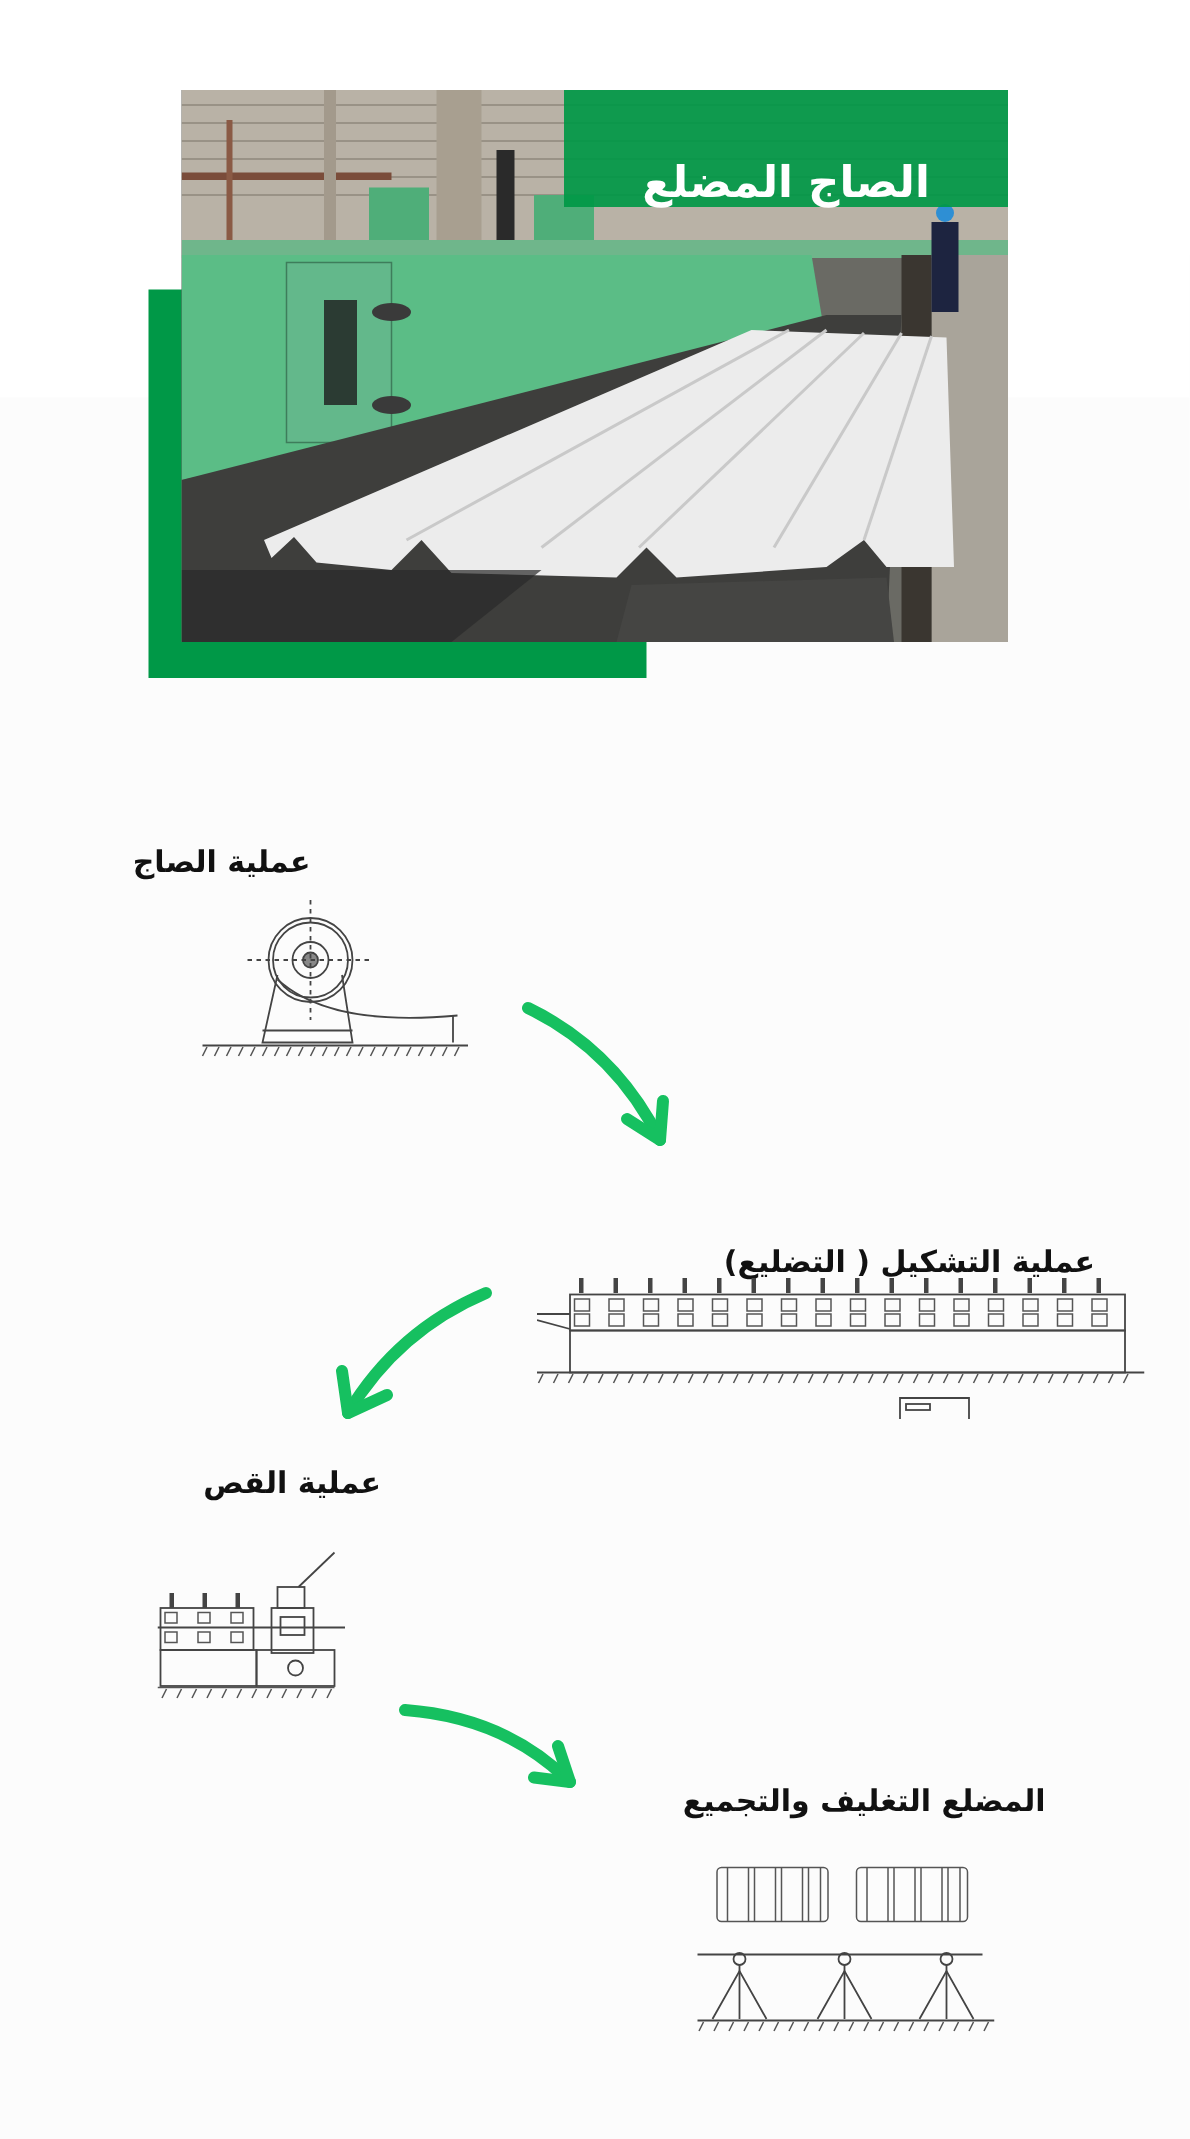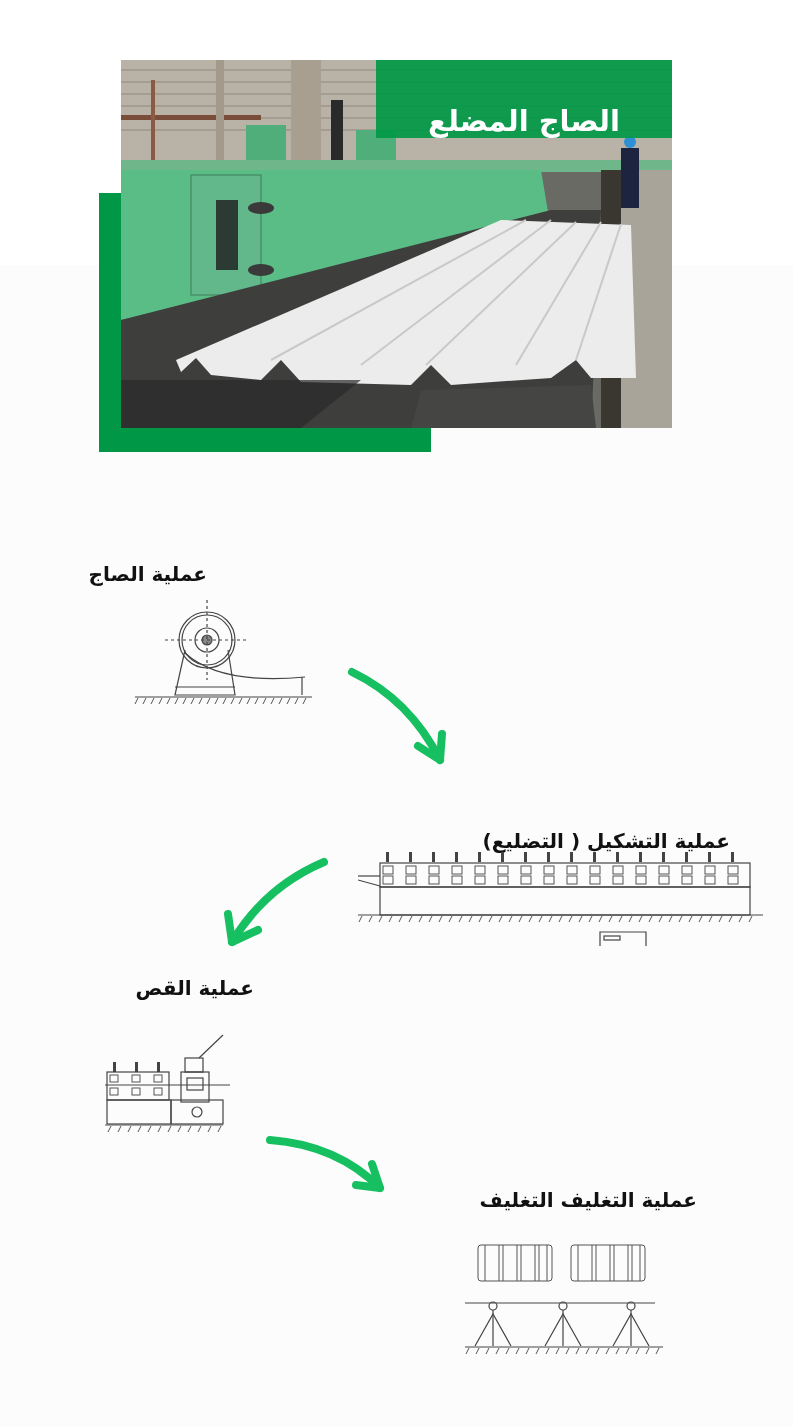--- a/index.html
+++ b/index.html
@@ -287,21 +287,21 @@
       <line x1="106" y1="96" x2="103" y2="102"></line>
       <line x1="116" y1="96" x2="113" y2="102"></line>
   </g>
 </svg>
 
 <svg class="arrow" style="left:262px; top:1130px;" width="130" height="70" viewBox="0 0 130 70">
   <path d="M8 10 Q75 15 118 58" stroke="#16c060" stroke-width="8" fill="none" stroke-linecap="round"></path>
   <path d="M94 55 L118 58 L110 34" stroke="#16c060" stroke-width="8" fill="none" stroke-linecap="round" stroke-linejoin="round"></path>
 </svg>
 
-<div class="step-label" style="right:96px; top:1188px;">عملية التغليف التغليف</div>
+<div class="step-label" style="right:96px; top:1188px;">المضلع التغليف والتجميع</div>
 <svg class="drawing" style="left:463px; top:1240px;" width="200" height="120" viewBox="0 0 200 120">
   <g stroke="#555" fill="none" stroke-width="1">
     <rect x="15" y="5" width="74" height="36" rx="3"></rect>
     <line x1="22" y1="5" x2="22" y2="41"></line>
       <line x1="36" y1="5" x2="36" y2="41"></line>
       <line x1="40" y1="5" x2="40" y2="41"></line>
     <line x1="54" y1="5" x2="54" y2="41"></line>
       <line x1="58" y1="5" x2="58" y2="41"></line>
       <line x1="72" y1="5" x2="72" y2="41"></line>
     <line x1="76" y1="5" x2="76" y2="41"></line>

